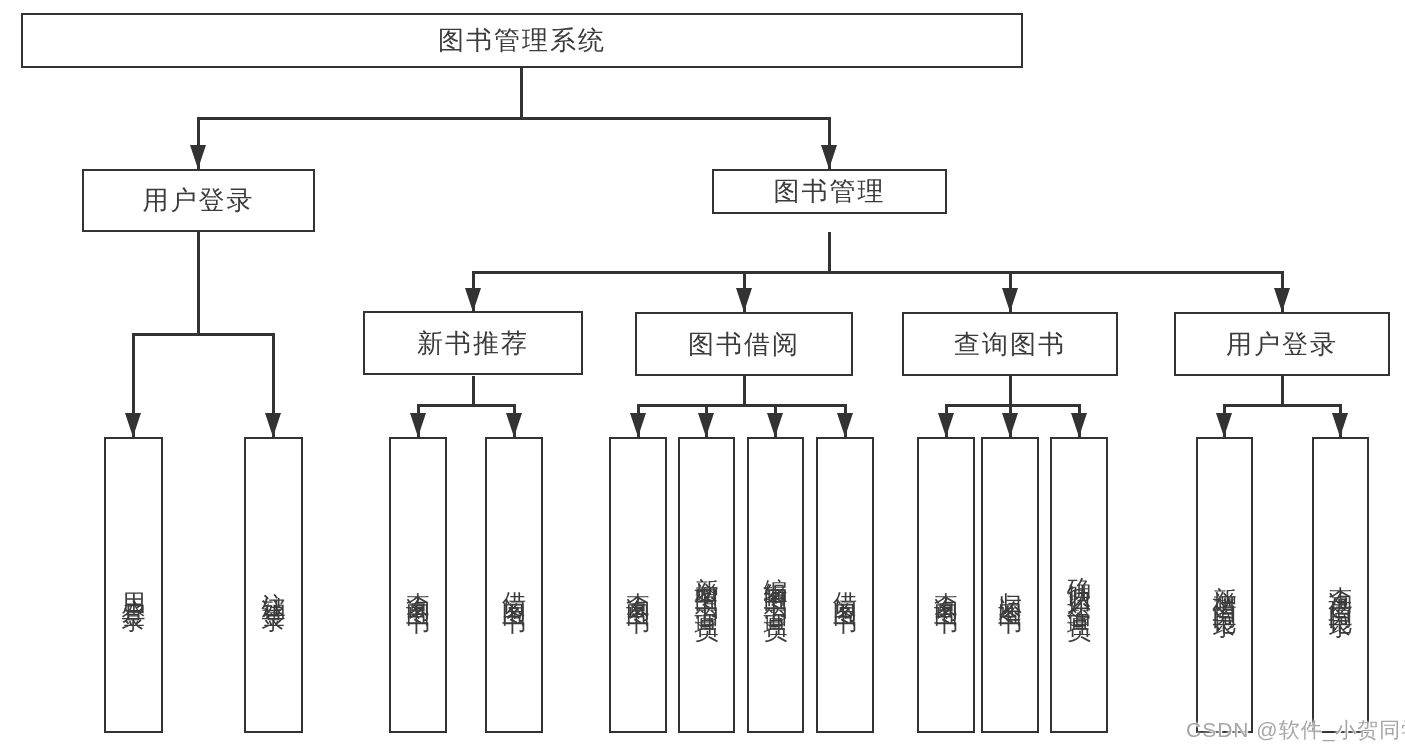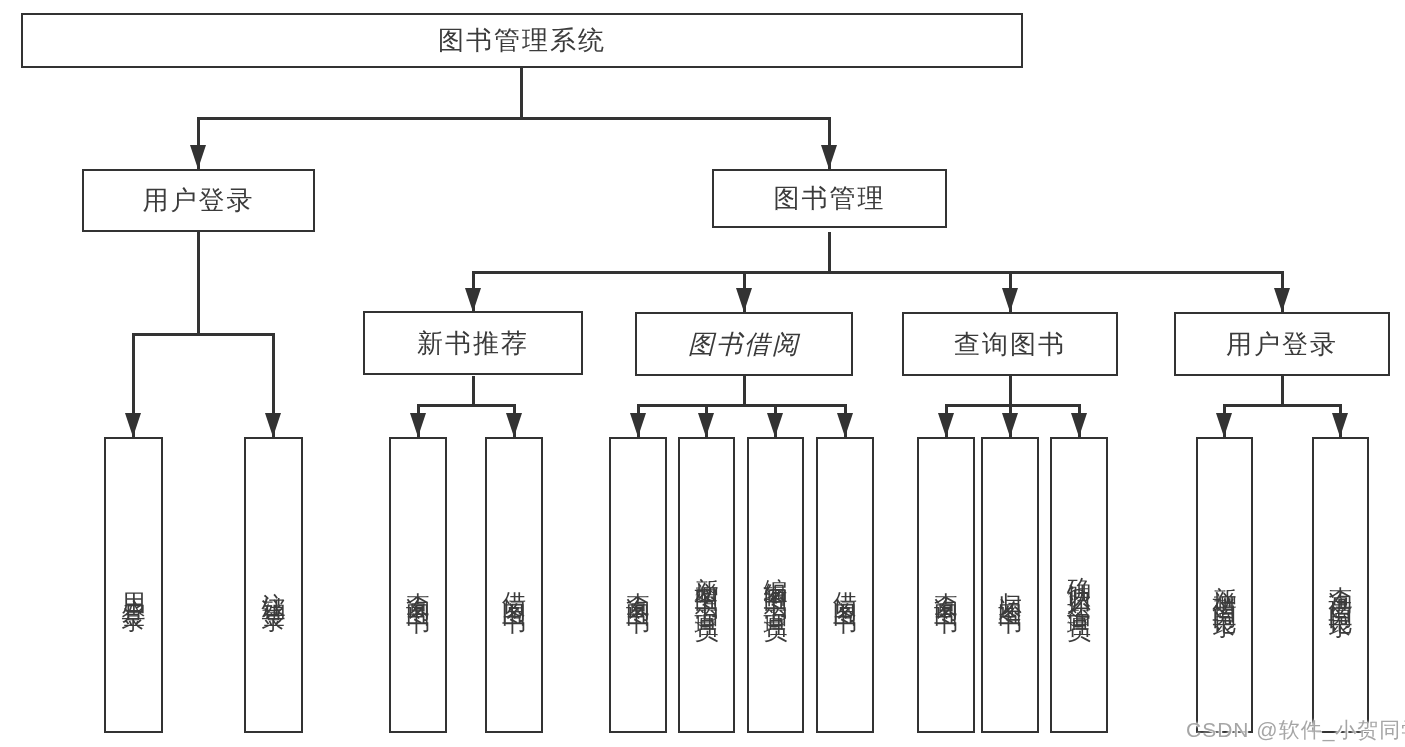--- a/index.html
+++ b/index.html
@@ -57,28 +57,28 @@
 
 <div class="stage">
 
   <div class="node root" style="left:21px; top:13px; width:1002px; height:55px;">
     <span>图书管理系统</span>
   </div>
 
   <div class="node h" style="left:82px; top:169px; width:233px; height:63px;">
     <span>用户登录</span>
   </div>
-  <div class="node h" style="left:712px; top:169px; width:235px; height:59px;">
+  <div class="node h" style="left:712px; top:169px; width:235px; height:45px;">
     <span>图书管理</span>
   </div>
 
   <div class="node h" style="left:363px; top:311px; width:220px; height:64px;">
     <span>新书推荐</span>
   </div>
-  <div class="node h" style="left:635px; top:312px; width:218px; height:64px;font-style:italic;">
+  <div class="node h" style="left:635px; top:312px; width:218px; height:64px;">
     <span>图书借阅</span>
   </div>
   <div class="node h" style="left:902px; top:312px; width:216px; height:64px;">
     <span>查询图书</span>
   </div>
   <div class="node h" style="left:1174px; top:312px; width:216px; height:64px;">
     <span>用户登录</span>
   </div>
 
   <div class="node v" style="left:104px; top:437px; width:59px; height:296px;">

